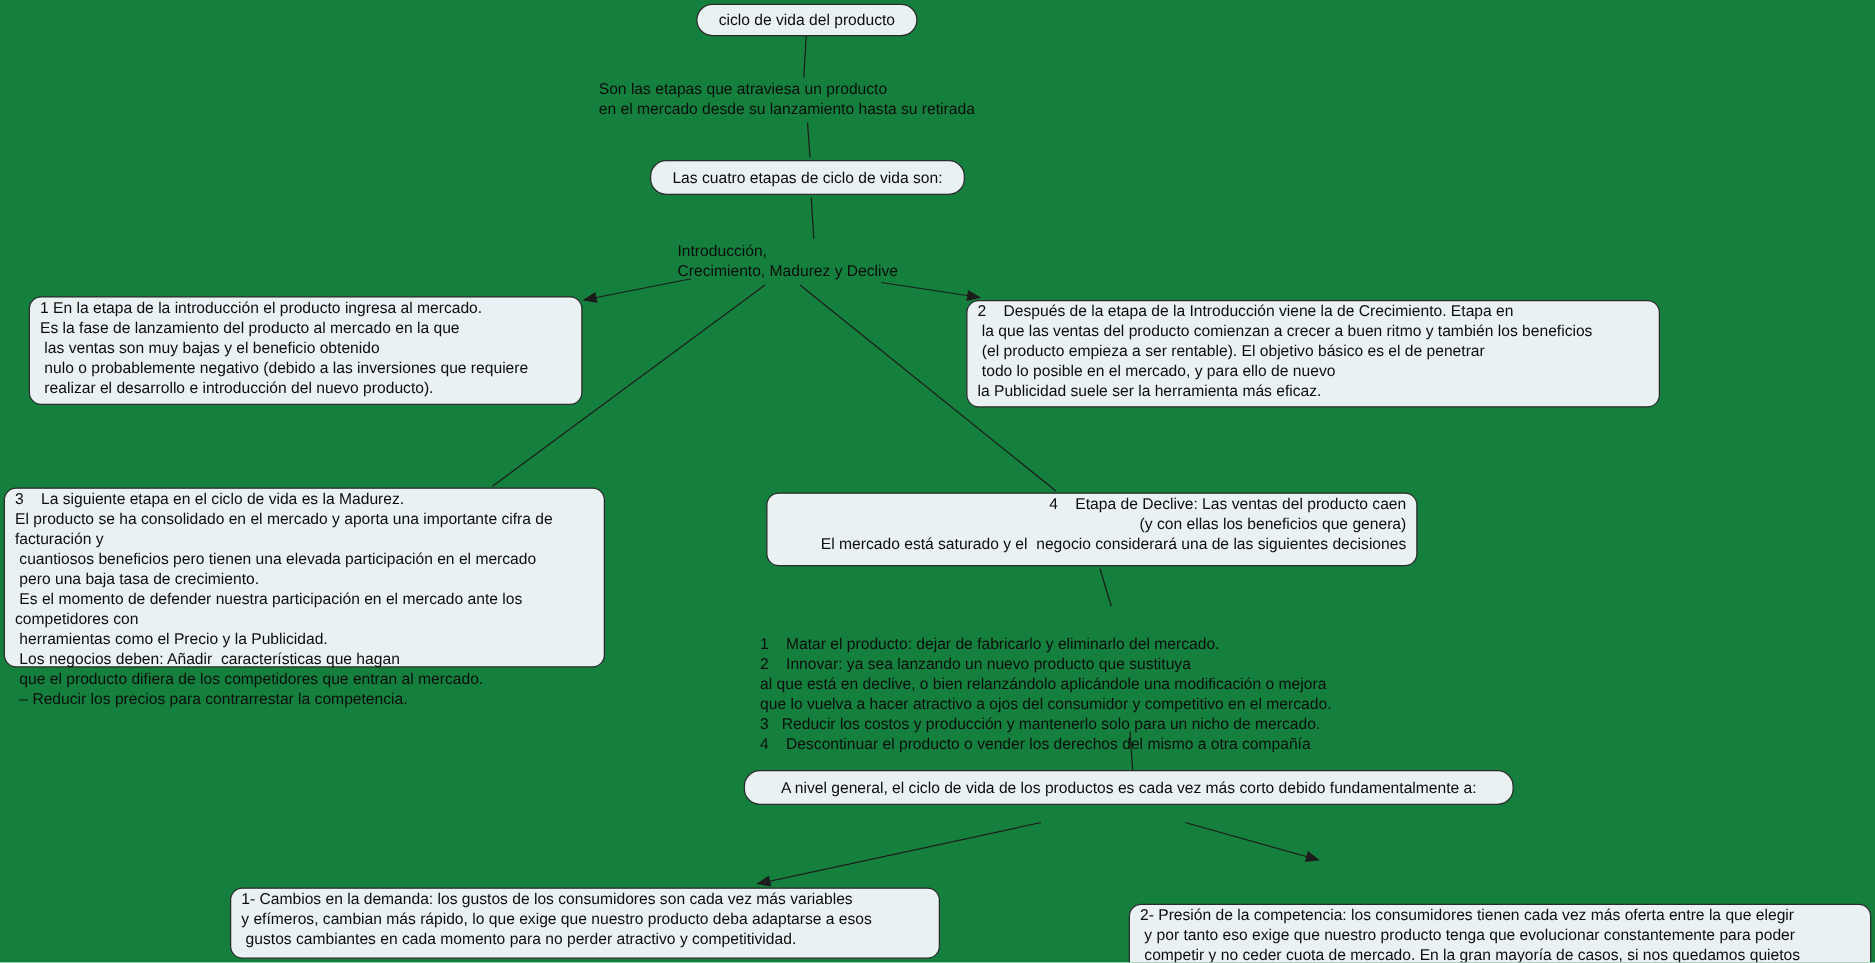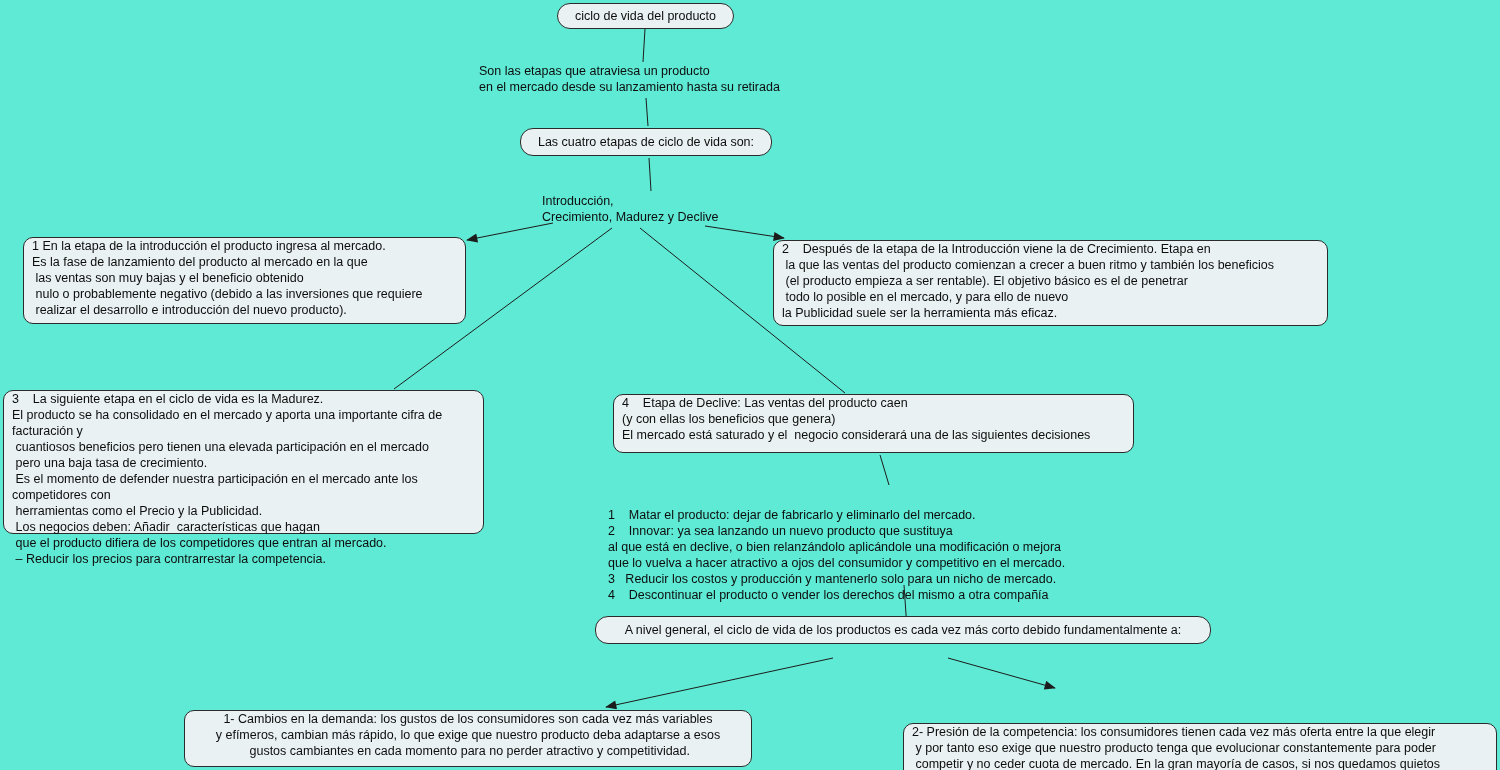--- a/index.html
+++ b/index.html
@@ -1,20 +1,20 @@
 <!DOCTYPE html>
 <html><head>
 <meta charset="utf-8">
 <title>ciclo de vida del producto</title>
 <style>
   html,body{margin:0;padding:0;background:#ffffff;}
   .canvas{
     position:relative;
     width:1500px;height:770px;
-    background:#5eead4;
+    background:#15803d;
     font-family:"Liberation Sans", sans-serif;
     color:#0d0d0d;
     overflow:hidden;
   }
   .edges{position:absolute;left:0;top:0;width:1500px;height:770px;pointer-events:none;}
   .node{
     position:absolute;
     font-size:12.5px;
     line-height:16px;
     white-space:pre-wrap;
@@ -30,34 +30,34 @@
     border-radius:13px;
     display:flex;align-items:center;justify-content:center;
     text-align:center;
     padding:2px 8px;
   }
   .label{
     text-align:left;
     background:transparent;
     border:none;
   }
-  .center-text{text-align:left;}
+  .center-text{text-align:right;}
 
   
   #n-root{left:557px;top:3px;width:177px;height:26px;}
   #n-definition{left:479px;top:63px;width:328px;height:34px;}
   #n-four-stages{left:520px;top:128px;width:252px;height:28px;}
   #n-stages-list{left:542px;top:193px;width:260px;height:34px;}
   #n-introduction{left:23px;top:237px;width:443px;height:87px;}
   #n-growth{left:773px;top:240px;width:555px;height:86px;}
   #n-maturity{left:3px;top:390px;width:481px;height:144px;}
   #n-decline{left:613px;top:394px;width:521px;height:59px;}
   #n-decisions{left:608px;top:487px;width:520px;height:96px;margin-top:20px;}
   #n-shorter-cycle{left:595px;top:616px;width:616px;height:28px;}
-  #n-demand{left:184px;top:710px;width:568px;height:57px;text-align:center;}
+  #n-demand{left:184px;top:710px;width:568px;height:57px;}
   #n-competition{left:903px;top:692px;width:594px;height:75px;margin-top:31px;}
 </style>
 </head>
 <body>
 
 <div class="canvas">
 
   <svg class="edges" viewBox="0 0 1500 770" xmlns="http://www.w3.org/2000/svg">
     <defs>
       <marker id="arrow" viewBox="0 0 10 8" refX="9.2" refY="4" markerWidth="12" markerHeight="9" orient="auto-start-reverse" markerUnits="userSpaceOnUse">

